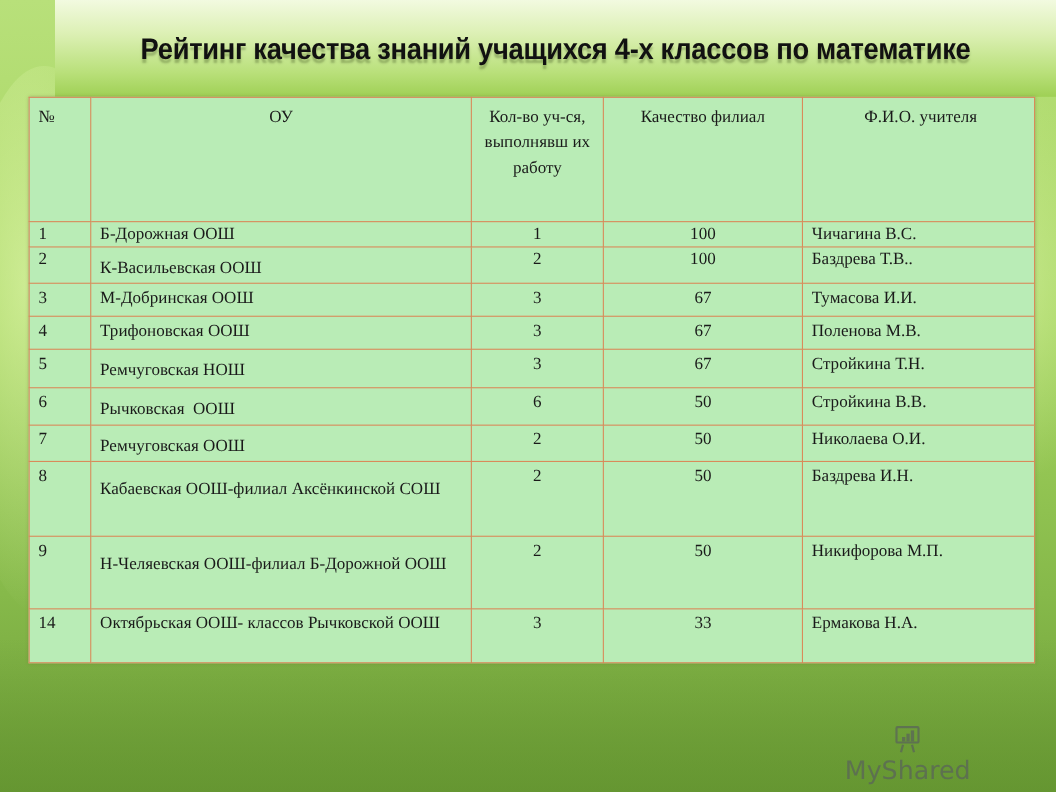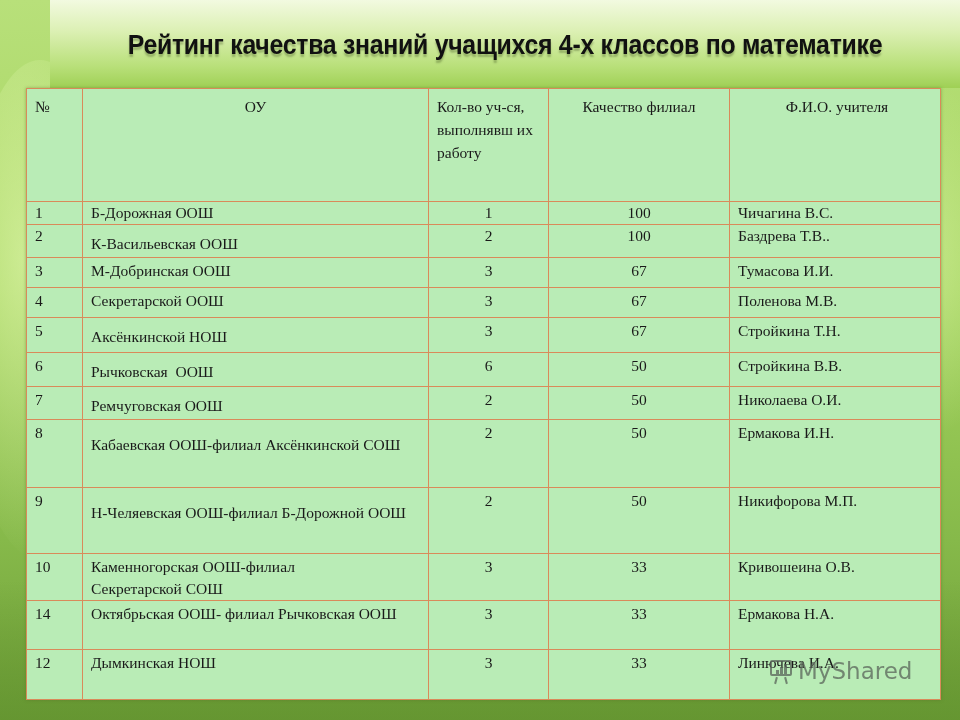--- a/index.html
+++ b/index.html
@@ -50,26 +50,26 @@
     padding: 2px 8px 0 8px;
     line-height: 22px;
   }
   table.rating th { padding-top: 6px; line-height: 23px; }
   .c-num { width: 56px; }
   .c-ou { width: 346px; margin-left: 20px; }
   .c-cnt { width: 120px; }
   .c-q { width: 181px; }
   .c-fio { width: 211px; }
   th.c-ou, th.c-q, th.c-fio { text-align: center; }
-  th.c-cnt { text-align: left; }
+  th.c-cnt { text-align: center; }
   td.center { text-align: center; }
   .watermark {
     position: absolute; left: 768px; top: 658px;
     font-family: "DejaVu Sans", sans-serif; font-size: 23px; color: rgba(90,100,90,0.75);
-    display: flex; align-items: center; gap: 4px;
+    display: flex; align-items: center; gap: 4px; flex-direction: column;
   }
   .wm-icon { width: 26px; height: 26px; position: relative; }
   .wm-icon .board { position:absolute; left:2px; top:2px; width:22px; height:16px; border:2px solid rgba(90,100,90,0.75); border-radius:2px; }
   .wm-icon .bar { position:absolute; bottom:10px; width:3px; background: rgba(90,100,90,0.75); }
   .wm-icon .leg { position:absolute; top:19px; width:2px; height:7px; background: rgba(90,100,90,0.75); }
 </style>
 </head>
 <body>
 
 <div class="bg-leaf-left"></div>
@@ -112,28 +112,28 @@
     </tr>
     <tr style="height:30px">
       <td>3</td>
       <td>М-Добринская ООШ</td>
       <td class="center">3</td>
       <td class="center">67</td>
       <td>Тумасова И.И.</td>
     </tr>
     <tr style="height:30px">
       <td>4</td>
-      <td>Секретарской ООШ</td>
+      <td>Трифоновская ООШ</td>
       <td class="center">3</td>
       <td class="center">67</td>
       <td>Поленова М.В.</td>
     </tr>
     <tr style="height:35px">
       <td>5</td>
-      <td style="padding-top:8px">Аксёнкинской НОШ</td>
+      <td style="padding-top:8px">Ремчуговская НОШ</td>
       <td class="center">3</td>
       <td class="center">67</td>
       <td>Стройкина Т.Н.</td>
     </tr>
     <tr style="height:34px">
       <td>6</td>
       <td style="padding-top:8px;white-space:pre">Рычковская  ООШ</td>
       <td class="center">6</td>
       <td class="center">50</td>
       <td>Стройкина В.В.</td>
@@ -143,49 +143,35 @@
       <td style="padding-top:8px">Ремчуговская ООШ</td>
       <td class="center">2</td>
       <td class="center">50</td>
       <td>Николаева О.И.</td>
     </tr>
     <tr style="height:68px">
       <td>8</td>
       <td style="padding-top:8px;line-height:33px;padding-right:12px">Кабаевская ООШ-филиал Аксёнкинской СОШ</td>
       <td class="center">2</td>
       <td class="center">50</td>
-      <td>Ермакова И.Н.</td>
+      <td>Баздрева И.Н.</td>
     </tr>
     <tr style="height:66px">
       <td>9</td>
       <td style="padding-top:8px;line-height:33px;padding-right:4px">Н-Челяевская ООШ-филиал Б-Дорожной ООШ</td>
       <td class="center">2</td>
       <td class="center">50</td>
       <td>Никифорова М.П.</td>
     </tr>
-    <tr style="height:45px">
-      <td>10</td>
-      <td style="padding-right:60px">Каменногорская ООШ-филиал Секретарской СОШ</td>
-      <td class="center">3</td>
-      <td class="center">33</td>
-      <td>Кривошеина О.В.</td>
-    </tr>
     <tr style="height:49px">
       <td>14</td>
-      <td style="padding-right:4px">Октябрьская ООШ- филиал Рычковская ООШ</td>
+      <td style="padding-right:4px">Октябрьская ООШ- классов Рычковской ООШ</td>
       <td class="center">3</td>
       <td class="center">33</td>
       <td>Ермакова Н.А.</td>
-    </tr>
-    <tr style="height:50px">
-      <td>12</td>
-      <td>Дымкинская НОШ</td>
-      <td class="center">3</td>
-      <td class="center">33</td>
-      <td>Линючева И.А.</td>
     </tr>
   </tbody>
 </table>
 
 <div class="watermark">
   <span class="wm-icon">
     <span class="board"></span>
     <span class="bar" style="left:8px;height:4px"></span>
     <span class="bar" style="left:12px;height:7px"></span>
     <span class="bar" style="left:16px;height:10px"></span>

